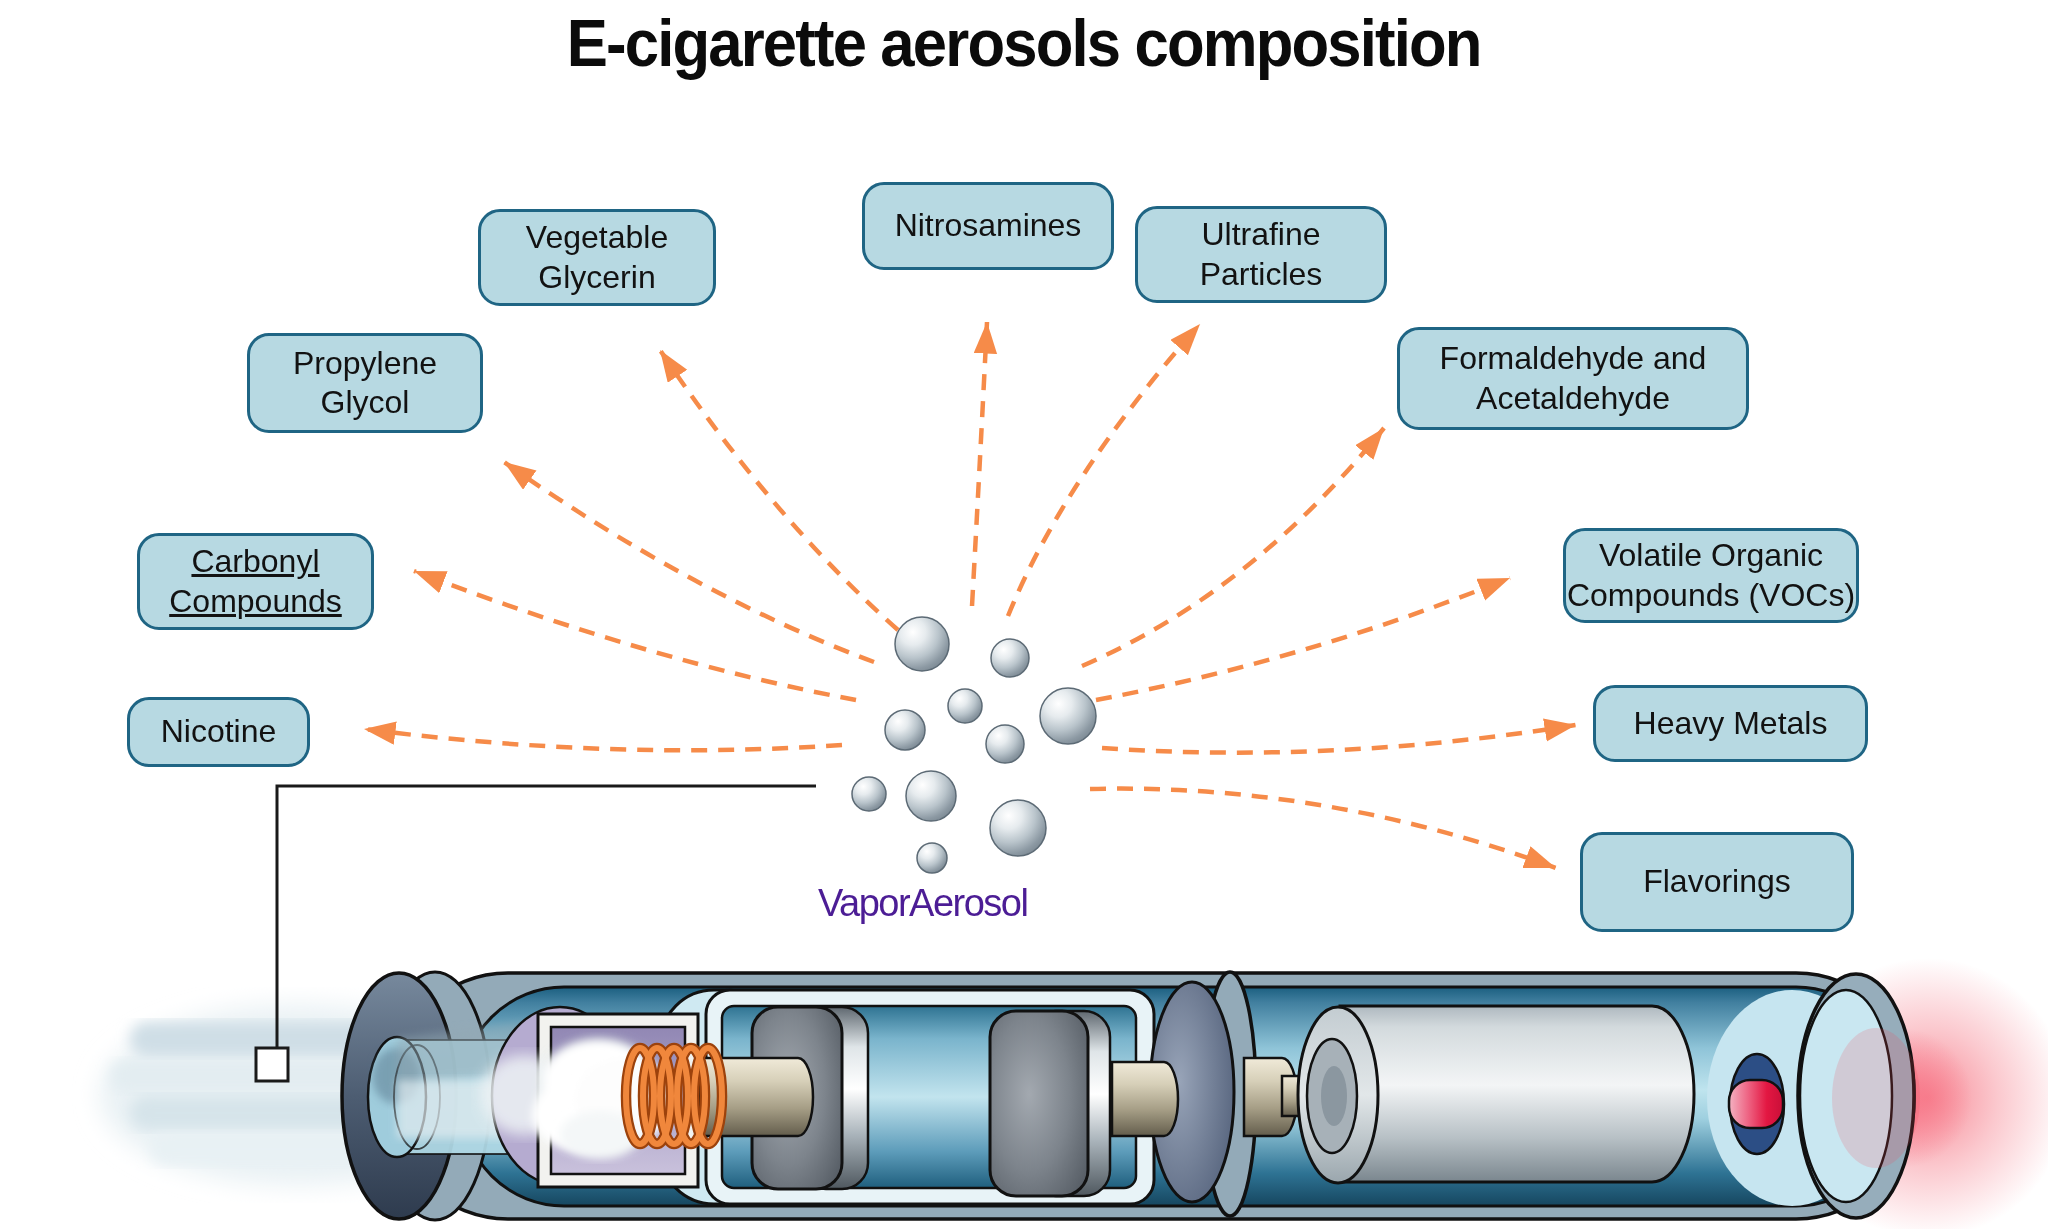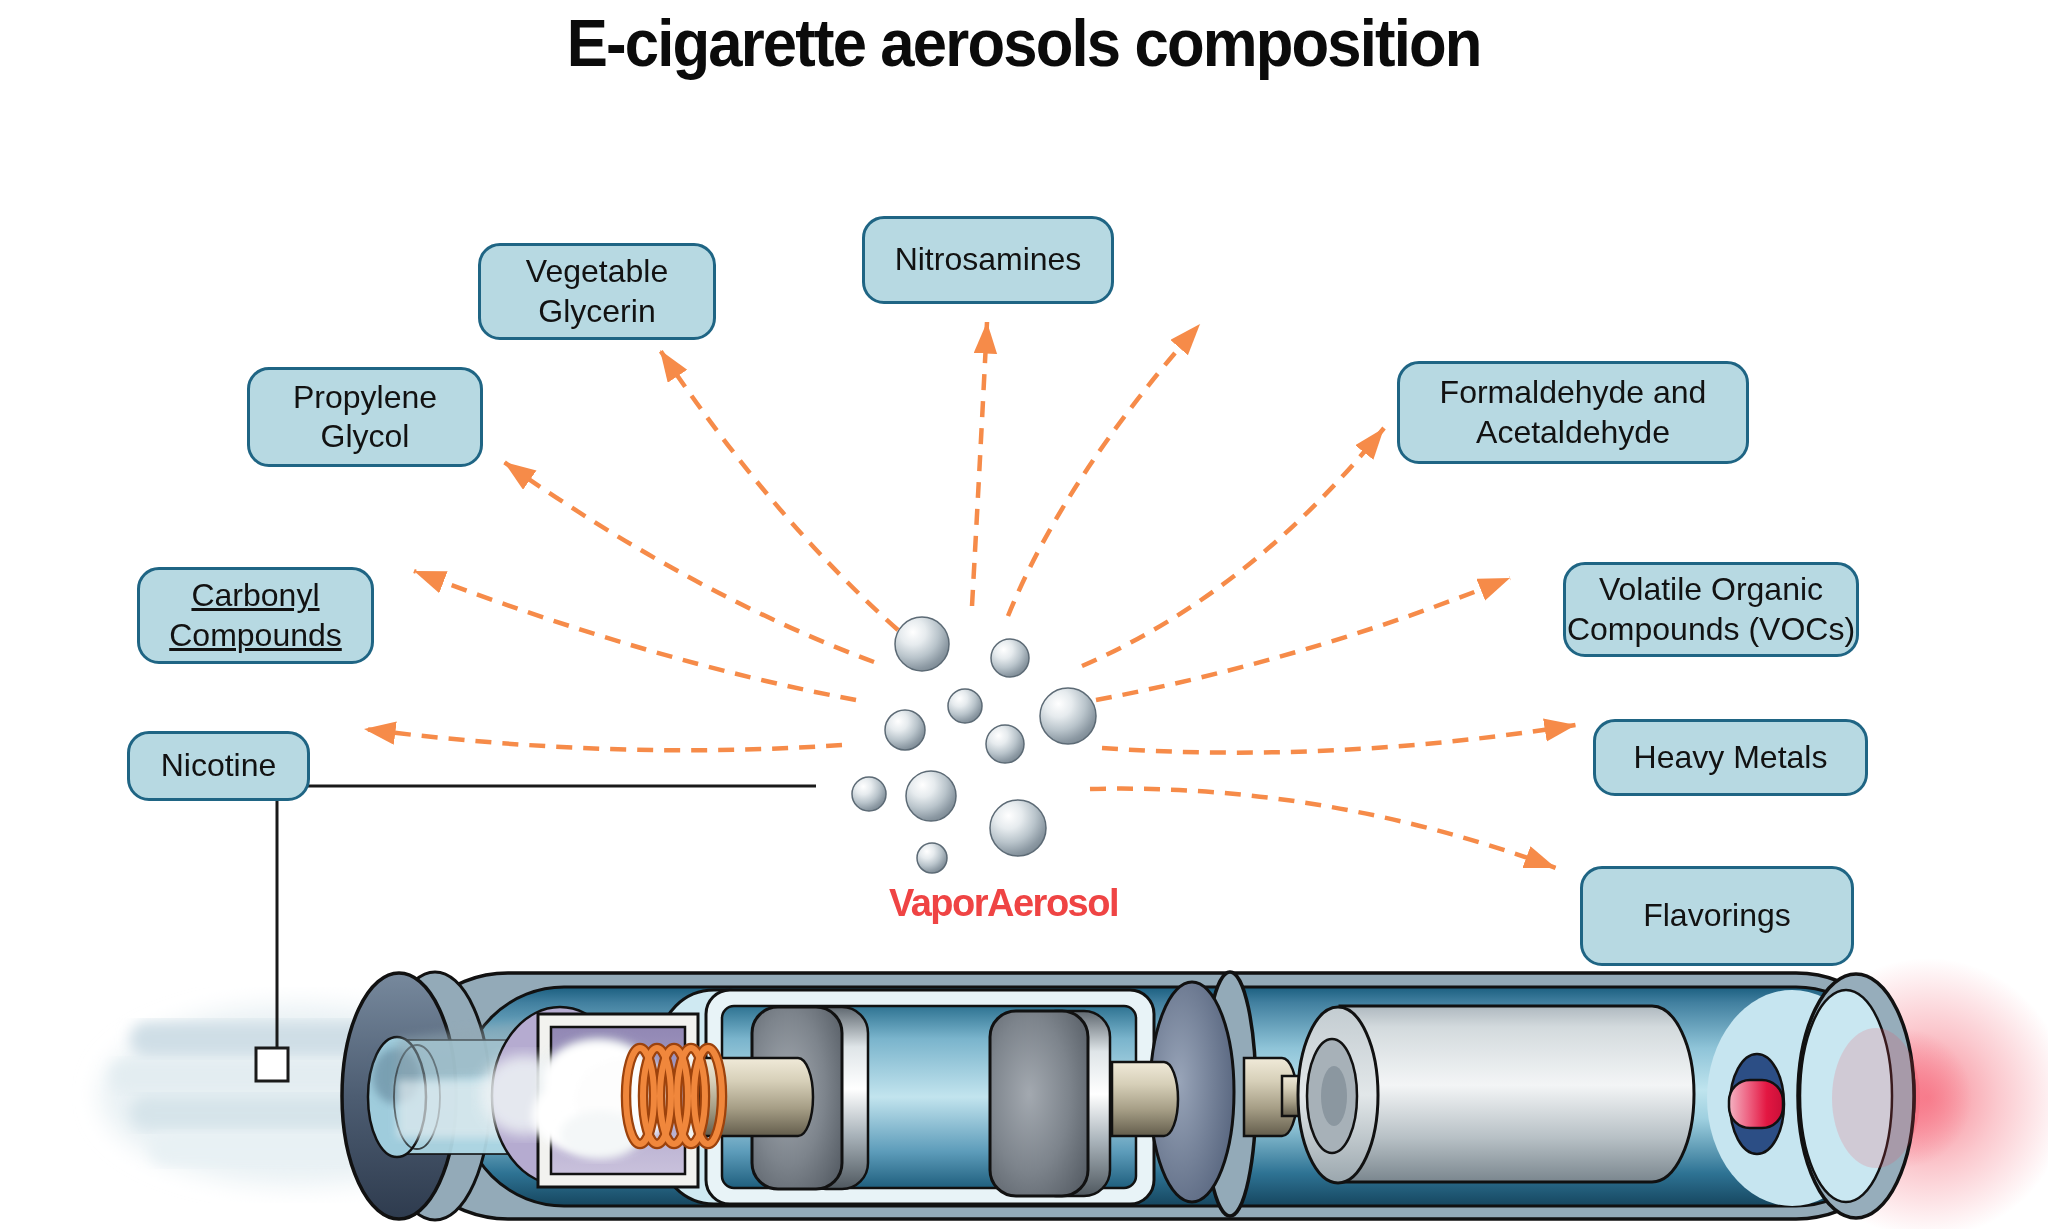--- a/index.html
+++ b/index.html
@@ -25,35 +25,34 @@
   .label{
     position:absolute;z-index:6;
     display:flex;align-items:center;justify-content:center;
     text-align:center;
     background:#b7d9e2;
     border:3px solid #1f6584;
     border-radius:22px;
     font-size:32px;line-height:1.22;color:#121212;
     white-space:pre-line;
     box-sizing:border-box;
-    margin-top:34px;
   }
   .lb-vegetable   {left:478px; top:209px; width:238px; height:97px;}
   .lb-nitrosamines{left:862px; top:182px; width:252px; height:88px;}
   .lb-ultrafine   {left:1135px;top:206px; width:252px; height:97px;}
   .lb-propylene   {left:247px; top:333px; width:236px; height:100px;}
   .lb-formaldehyde{left:1397px;top:327px; width:352px; height:103px;}
   .lb-carbonyl    {left:137px; top:533px; width:237px; height:97px;text-decoration:underline;}
   .lb-voc         {left:1563px;top:528px; width:296px; height:95px;}
   .lb-nicotine    {left:127px; top:697px; width:183px; height:70px;}
   .lb-heavy       {left:1593px;top:685px; width:275px; height:77px;}
   .lb-flavorings  {left:1580px;top:832px; width:274px; height:100px;}
   .vapor-label{
     position:absolute;left:818px;top:882px;width:300px;z-index:6;
-    text-align:right;font-size:38px;font-weight:bold;color:#ef4444;
+    text-align:left;font-size:38px;font-weight:normal;color:#4c1d95;
     letter-spacing:-1.5px;
   }
 </style>
 </head>
 <body>
 
 <div class="canvas">
 
   <svg class="diagram-svg" viewBox="0 0 2048 1229">
     <defs>
@@ -280,20 +279,22 @@
     </g>
   </svg>
 
   <div class="title-wrap">
     <span class="title-text">E-cigarette aerosols composition</span>
   </div>
 
   <div class="label lb-vegetable">Vegetable
 Glycerin</div>
   <div class="label lb-nitrosamines">Nitrosamines</div>
+  <div class="label lb-ultrafine">Ultrafine
+Particles</div>
   <div class="label lb-propylene">Propylene
 Glycol</div>
   <div class="label lb-formaldehyde">Formaldehyde and
 Acetaldehyde</div>
   <div class="label lb-carbonyl">Carbonyl
 Compounds</div>
   <div class="label lb-voc">Volatile Organic
 Compounds (VOCs)</div>
   <div class="label lb-nicotine">Nicotine</div>
   <div class="label lb-heavy">Heavy Metals</div>

